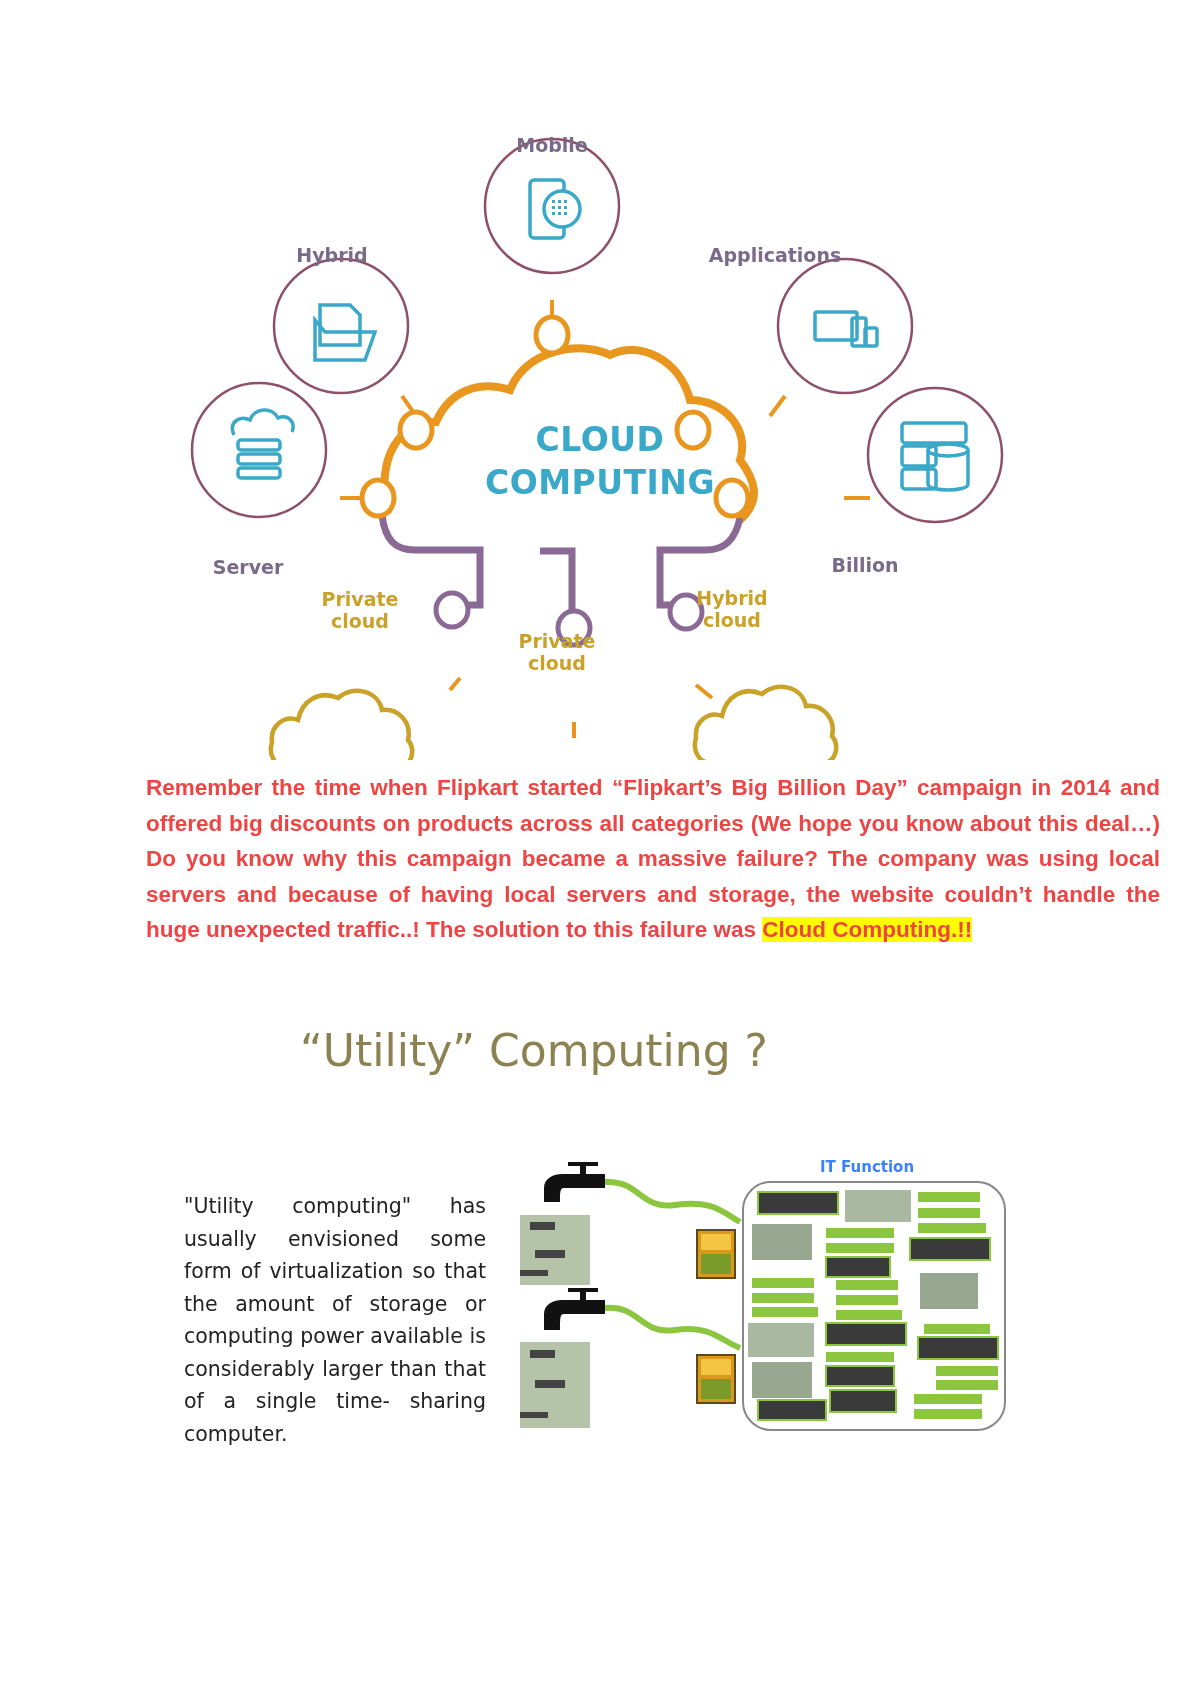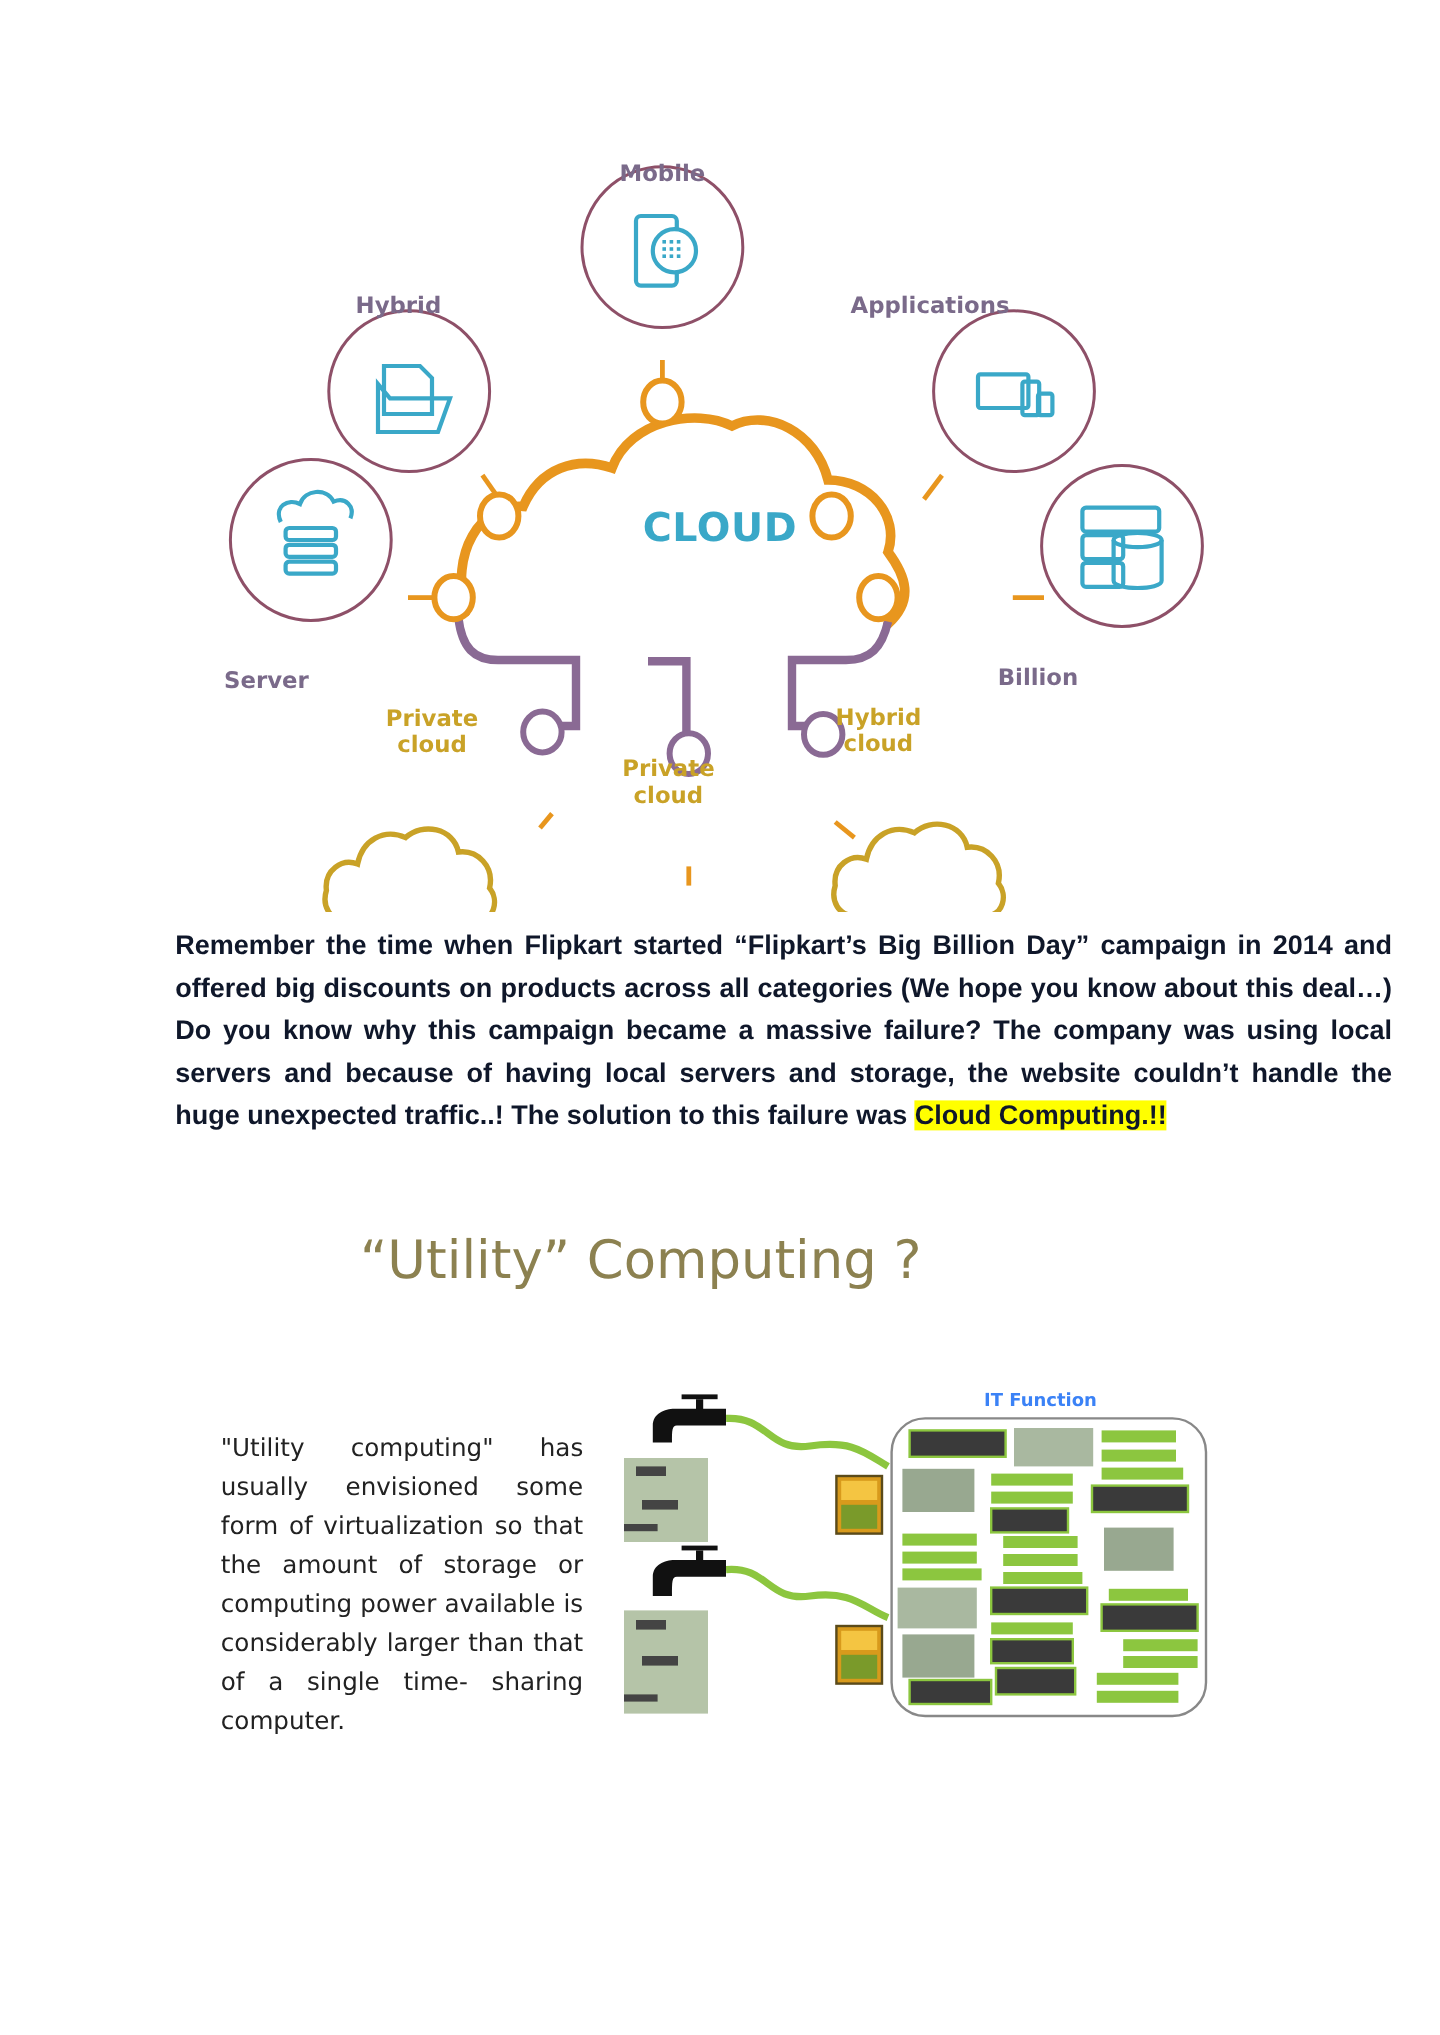--- a/index.html
+++ b/index.html
@@ -2,21 +2,21 @@
 <html><head>
 <meta charset="utf-8">
 <style>
   html, body { margin:0; padding:0; background:#ffffff; }
   body { width:1200px; height:1696px; position:relative; overflow:hidden; font-family:"Liberation Sans", sans-serif; }
   .abs { position:absolute; }
   .diagram { left:180px; top:100px; width:840px; height:660px; }
   .node-label { position:absolute; font-family:"DejaVu Sans", sans-serif; font-weight:bold; font-size:19px; color:#7a6a8a; white-space:nowrap; transform:translateX(-50%);margin-top:24px; }
   .cloud-title { position:absolute; left:420px; top:318px; transform:translateX(-50%); text-align:center; font-family:"DejaVu Sans", sans-serif; font-weight:bold; color:#3aa8c8; font-size:33px; line-height:43px; letter-spacing:0.5px; }
   .cloud-lbl { position:absolute; transform:translateX(-50%); text-align:center; font-family:"DejaVu Sans", sans-serif; font-weight:bold; color:#c9a227; font-size:19px; line-height:22px; }
-  .para { left:146px; top:770px; width:1014px; font-family:"Liberation Sans", sans-serif; font-weight:bold; font-size:22.5px; line-height:35.5px; color:#0f172a; text-align:justify; }
+  .para { left:146px; top:770px; width:1014px; font-family:"Liberation Sans", sans-serif; font-weight:bold; font-size:22.5px; line-height:35.5px; color:#ef4444; text-align:justify; }
   .hl { background:#ffff00; }
   .h2 { left:0; top:1025px; width:1068px; text-align:center; font-family:"DejaVu Sans", sans-serif; font-size:44px; color:#8c8150; }
   .side { left:184px; top:1190px; width:302px; font-family:"DejaVu Sans", sans-serif; font-size:20.5px; line-height:32.5px; color:#222; text-align:justify; }
   .it-title { left:820px; top:1158px; font-family:"DejaVu Sans", sans-serif; font-weight:bold; font-size:15px; color:#3b82f6; }
 </style>
 </head>
 <body>
 
 <div class="abs diagram">
   <svg width="840" height="660" viewBox="0 0 840 660" style="position:absolute;left:0;top:0">
@@ -100,25 +100,26 @@
         <rect x="384" y="106" width="3" height="3"></rect>
       <rect x="372" y="112" width="3" height="3"></rect>
         <rect x="378" y="112" width="3" height="3"></rect>
         <rect x="384" y="112" width="3" height="3"></rect>
     </g>
   </svg>
 
   <span class="node-label" style="left:372px;top:10px">Mobile</span>
   <span class="node-label" style="left:152px;top:120px">Hybrid</span>
   <span class="node-label" style="left:595px;top:120px">Applications</span>
-  <span class="node-label" style="left:42px;top:432px">Server</span>
+  <span class="node-label" style="left:68px;top:432px">Server</span>
   <span class="node-label" style="left:685px;top:430px">Billion</span>
 
   <div class="cloud-title">
     <div>CLOUD</div>
+    <div>COMPUTING</div>
   </div>
 
   <div class="cloud-lbl" style="left:180px;top:488px">
     <div>Private</div>
     <div>cloud</div>
   </div>
   <div class="cloud-lbl" style="left:377px;top:530px">
     <div>Private</div>
     <div>cloud</div>
   </div>

